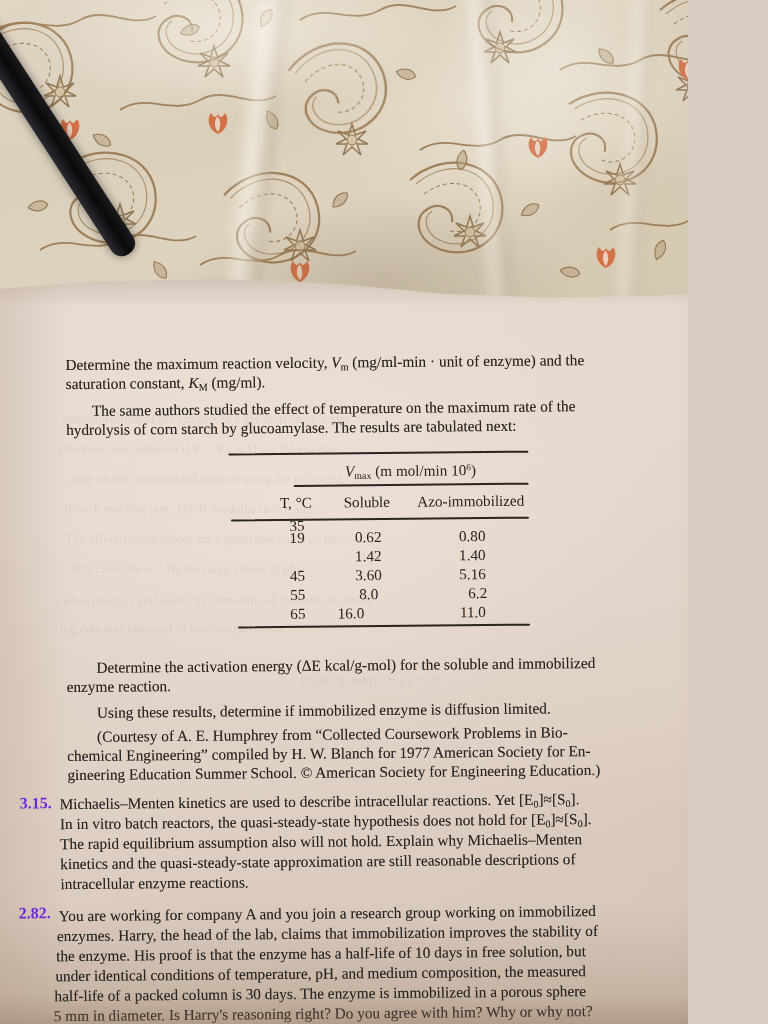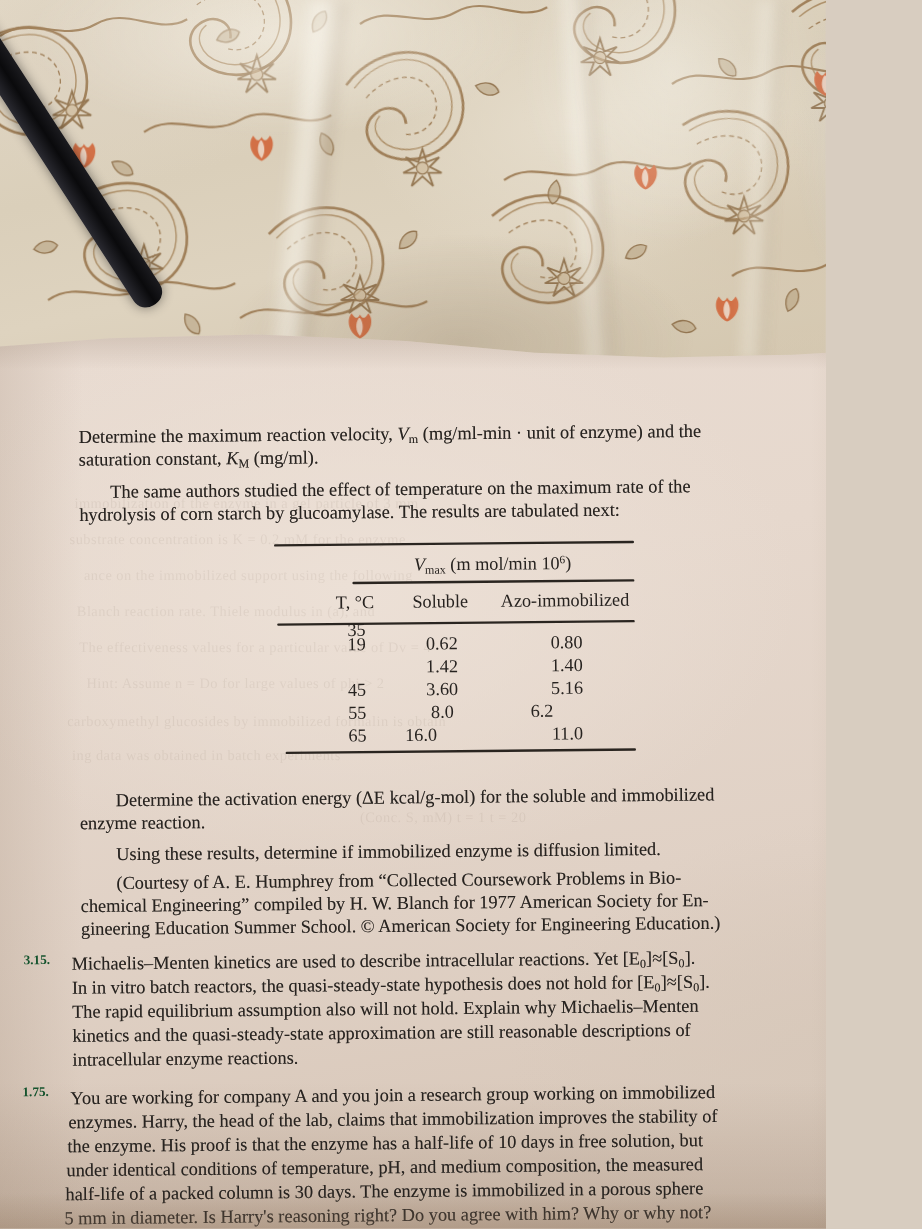--- a/index.html
+++ b/index.html
@@ -82,21 +82,21 @@
 
   .para{
     position:absolute;
     font-size:15.3px;line-height:19.6px;
     text-align:justify;
     color:#272320;
     text-shadow:0 0 .5px rgba(40,34,28,.4);
   }
 
   .num{
-    position:absolute;font-weight:bold;font-size:11px;color:#14532d;
+    position:absolute;font-weight:bold;font-size:16px;color:#6d28d9;
   }
 
   i.var{font-style:italic;}
   sub{font-size:.66em;vertical-align:-.28em;}
   sup{font-size:.62em;vertical-align:.52em;}
 
   
   .tbl{position:absolute;}
   .rule{position:absolute;background:#2a2520;height:1.6px;border-radius:1px;}
   .tcell{position:absolute;font-size:15.2px;color:#272320;white-space:nowrap;}
@@ -256,21 +256,21 @@
       <div class="tcell c" style="left:292px;top:516px;">35</div>
       <div class="tcell c" style="left:363px;top:547px;font-family:Liberation Serif, serif;">1.42</div>
       <div class="tcell c" style="left:467px;top:547px;">1.40</div>
 
       <div class="tcell c" style="left:292px;top:566px;">45</div>
       <div class="tcell c" style="left:363px;top:566px;">3.60</div>
       <div class="tcell c" style="left:467px;top:566px;">5.16</div>
 
       <div class="tcell c" style="left:292px;top:585px;">55</div>
       <div class="tcell c" style="left:363px;top:585px;">8.0</div>
-      <div class="tcell c" style="left:446px;top:585px;">6.2</div>
+      <div class="tcell c" style="left:472px;top:585px;">6.2</div>
 
       <div class="tcell c" style="left:292px;top:604px;">65</div>
       <div class="tcell c" style="left:345px;top:604px;">16.0</div>
       <div class="tcell c" style="left:467px;top:604px;">11.0</div>
 
       <div class="rule" style="left:232px;top:625px;width:292px;"></div>
     </div>
 
     <div class="para" style="left:90px;top:655px;width:604px;">Determine the activation energy (ΔE kcal/g-mol) for the soluble and immobilized</div>
     <div class="para" style="left:60px;top:674px;width:634px;text-align:left;">enzyme reaction.</div>
@@ -285,21 +285,21 @@
     <div class="para" style="left:52px;top:791px;width:644px;text-align:left;">
       <span>Michaelis–Menten kinetics are used to describe intracellular reactions. Yet [E</span><sub>0</sub><span>]≈[S</span><sub>0</sub><span>].</span>
     </div>
     <div class="para" style="left:52px;top:811px;width:644px;text-align:left;">
       <span>In in vitro batch reactors, the quasi-steady-state hypothesis does not hold for [E</span><sub>0</sub><span>]≈[S</span><sub>0</sub><span>].</span>
     </div>
     <div class="para" style="left:52px;top:831px;width:644px;text-align:left;">The rapid equilibrium assumption also will not hold. Explain why Michaelis–Menten</div>
     <div class="para" style="left:52px;top:851px;width:644px;text-align:left;">kinetics and the quasi-steady-state approximation are still reasonable descriptions of</div>
     <div class="para" style="left:52px;top:871px;width:644px;text-align:left;">intracellular enzyme reactions.</div>
 
-    <div class="num" style="left:10px;top:901px;">1.75.</div>
+    <div class="num" style="left:10px;top:901px;">2.82.</div>
     <div class="para" style="left:50px;top:903px;width:648px;text-align:left;">You are working for company A and you join a research group working on immobilized</div>
     <div class="para" style="left:48px;top:923px;width:650px;text-align:left;">enzymes. Harry, the head of the lab, claims that immobilization improves the stability of</div>
     <div class="para" style="left:47px;top:943px;width:651px;text-align:left;">the enzyme. His proof is that the enzyme has a half-life of 10 days in free solution, but</div>
     <div class="para" style="left:46px;top:963px;width:652px;text-align:left;">under identical conditions of temperature, pH, and medium composition, the measured</div>
     <div class="para" style="left:45px;top:983px;width:653px;text-align:left;">half-life of a packed column is 30 days. The enzyme is immobilized in a porous sphere</div>
     <div class="para" style="left:44px;top:1003px;width:654px;text-align:left;">5 mm in diameter. Is Harry's reasoning right? Do you agree with him? Why or why not?</div>
 
   </div>
 
   <div class="blurbot"></div>

